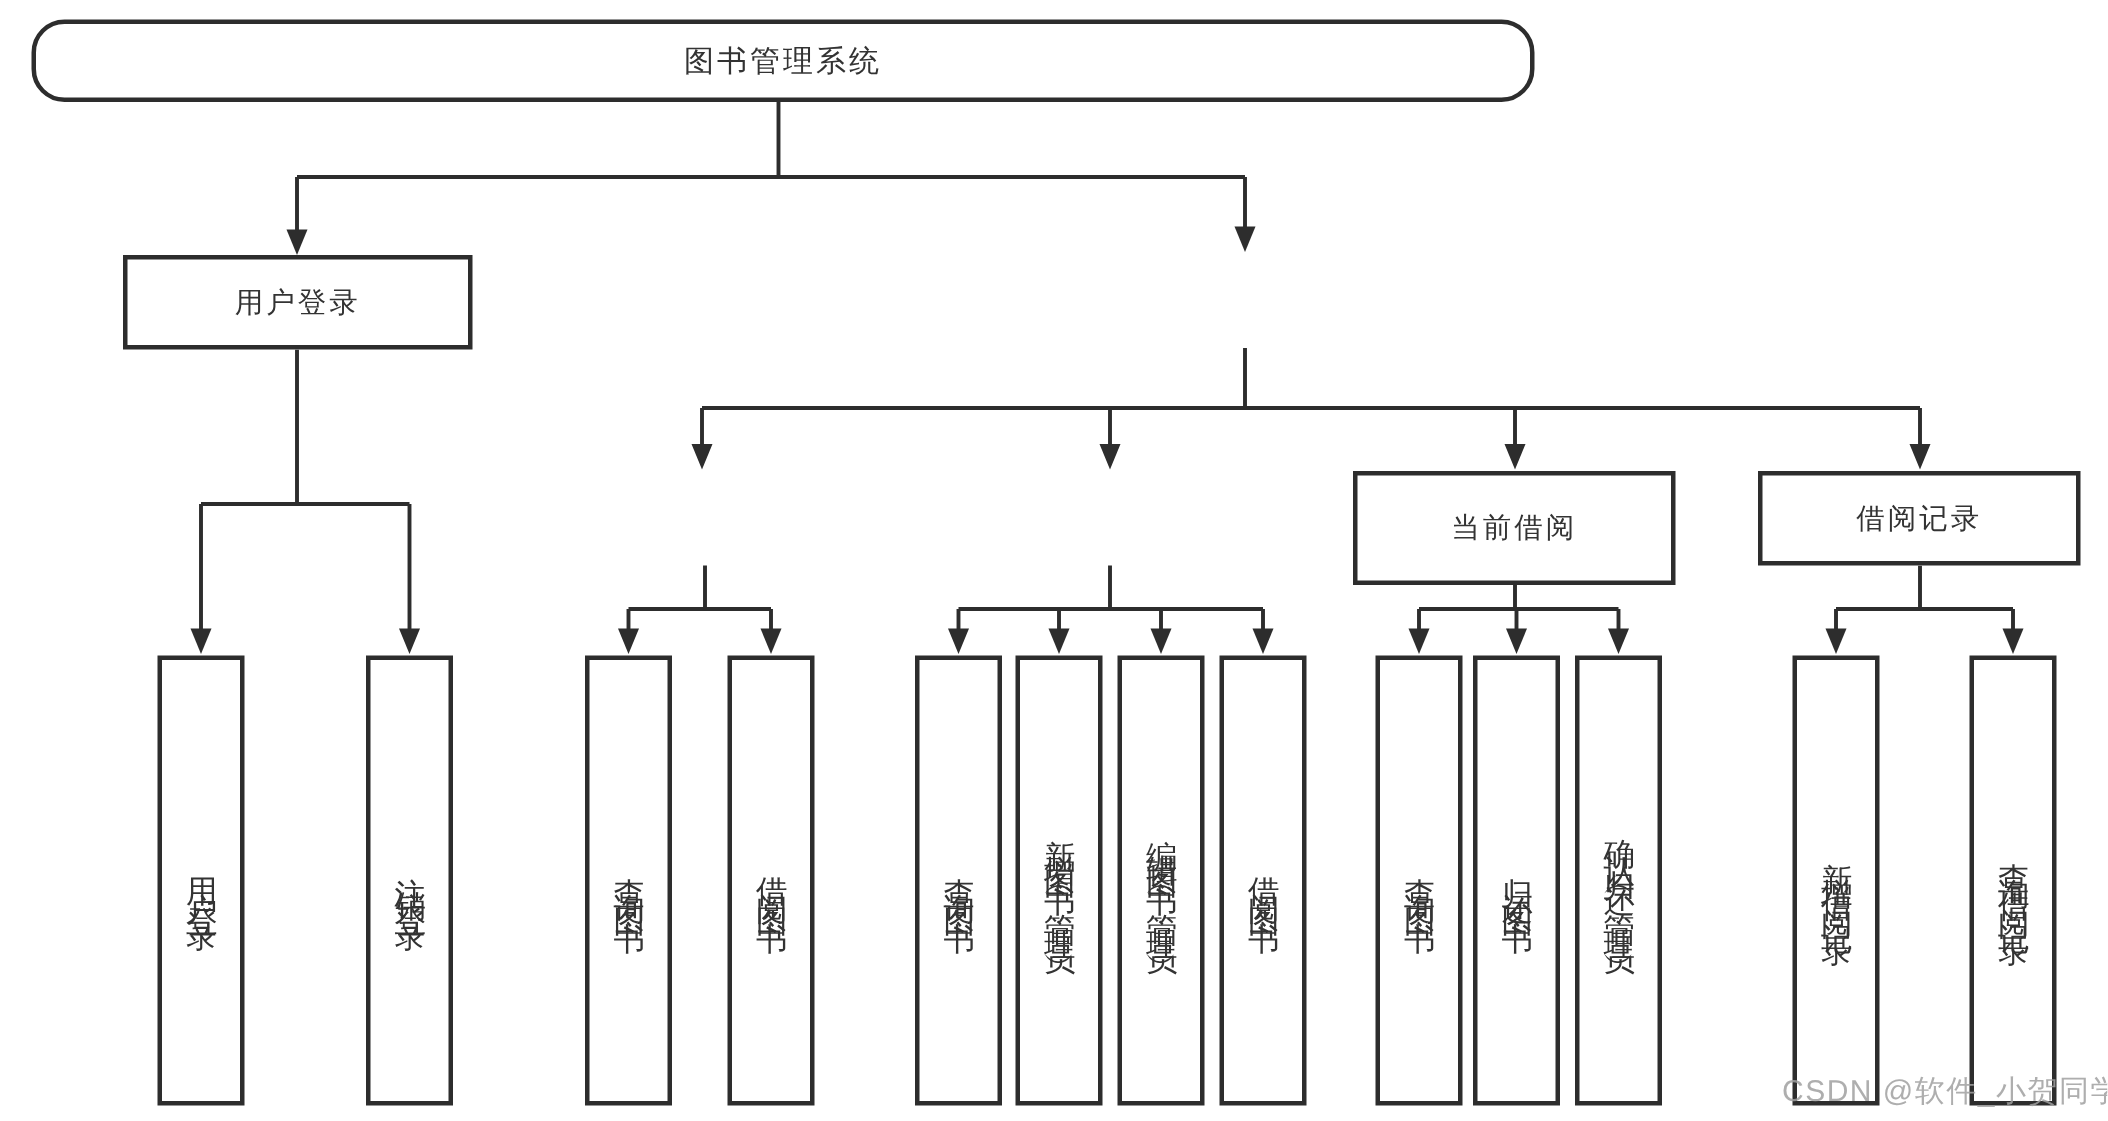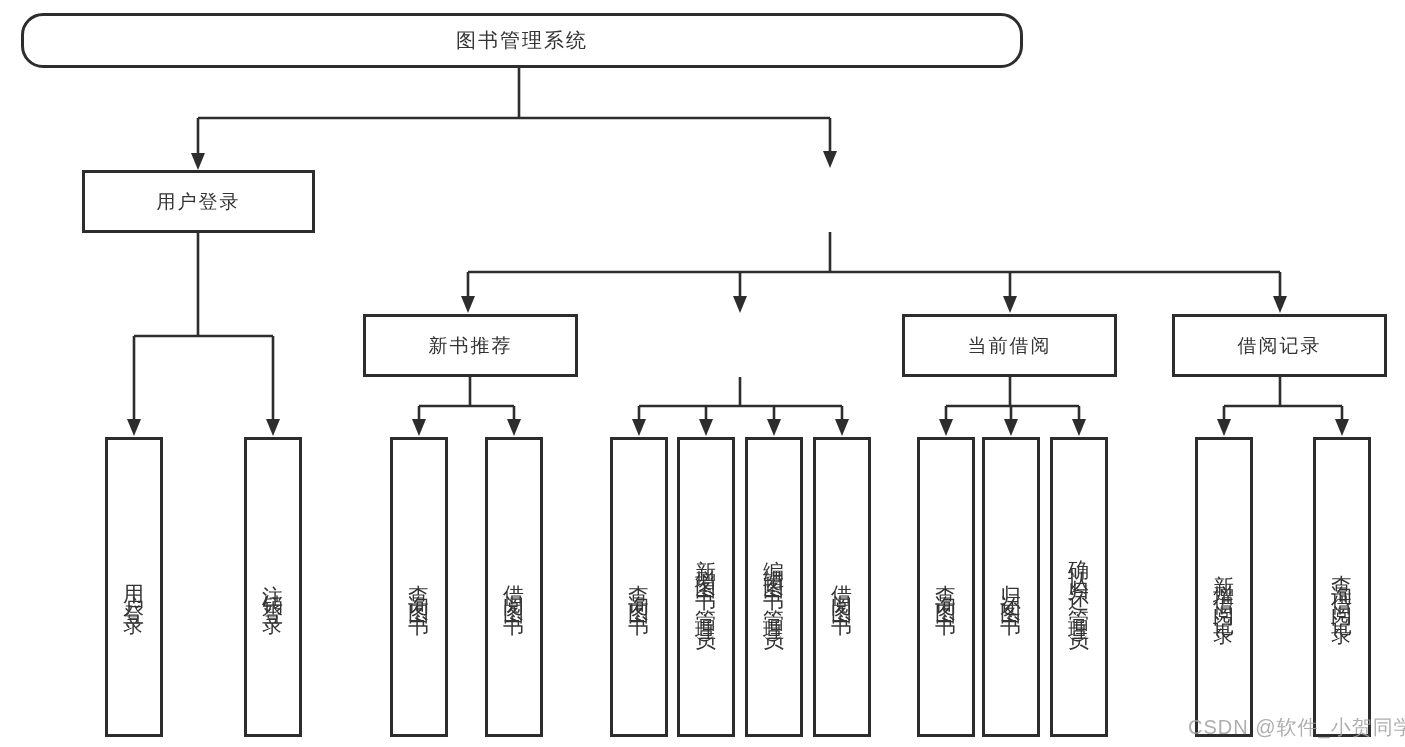--- a/index.html
+++ b/index.html
@@ -103,22 +103,21 @@
       <path class="wire" d="M1280,377 V406 M1224,406 H1342 M1224,406 V422 M1342,406 V422"></path>
       <polygon class="head" points="1217,419 1231,419 1224,436"></polygon>
       <polygon class="head" points="1335,419 1349,419 1342,436"></polygon>
     </g>
   </svg>
 
   <div class="node h root" style="left:21px; top:13px; width:1002px; height:55px;">图书管理系统</div>
 
   <div class="node h" style="left:82px; top:170px; width:233px; height:63px;">用户登录</div>
 
-  <div class="node h" style="left:363px; top:314px; width:215px; height:63px;">新书推荐</div>
-  <div class="node h" style="left:902px; top:314px; width:215px; height:63px;">当前借阅</div>
+  <div class="node h" style="left:902px; top:314px; width:215px; height:76px;">当前借阅</div>
   <div class="node h" style="left:1172px; top:314px; width:215px; height:63px;">借阅记录</div>
 
   <div class="node leaf" style="left:105px;">用户登录</div>
   <div class="node leaf" style="left:244px;">注销登录</div>
 
   <div class="node leaf" style="left:390px;">查询图书</div>
   <div class="node leaf" style="left:485px;">借阅图书</div>
 
   <div class="node leaf" style="left:610px;">查询图书</div>
   <div class="node leaf" style="left:677px;">新增图书（管理员）</div>

